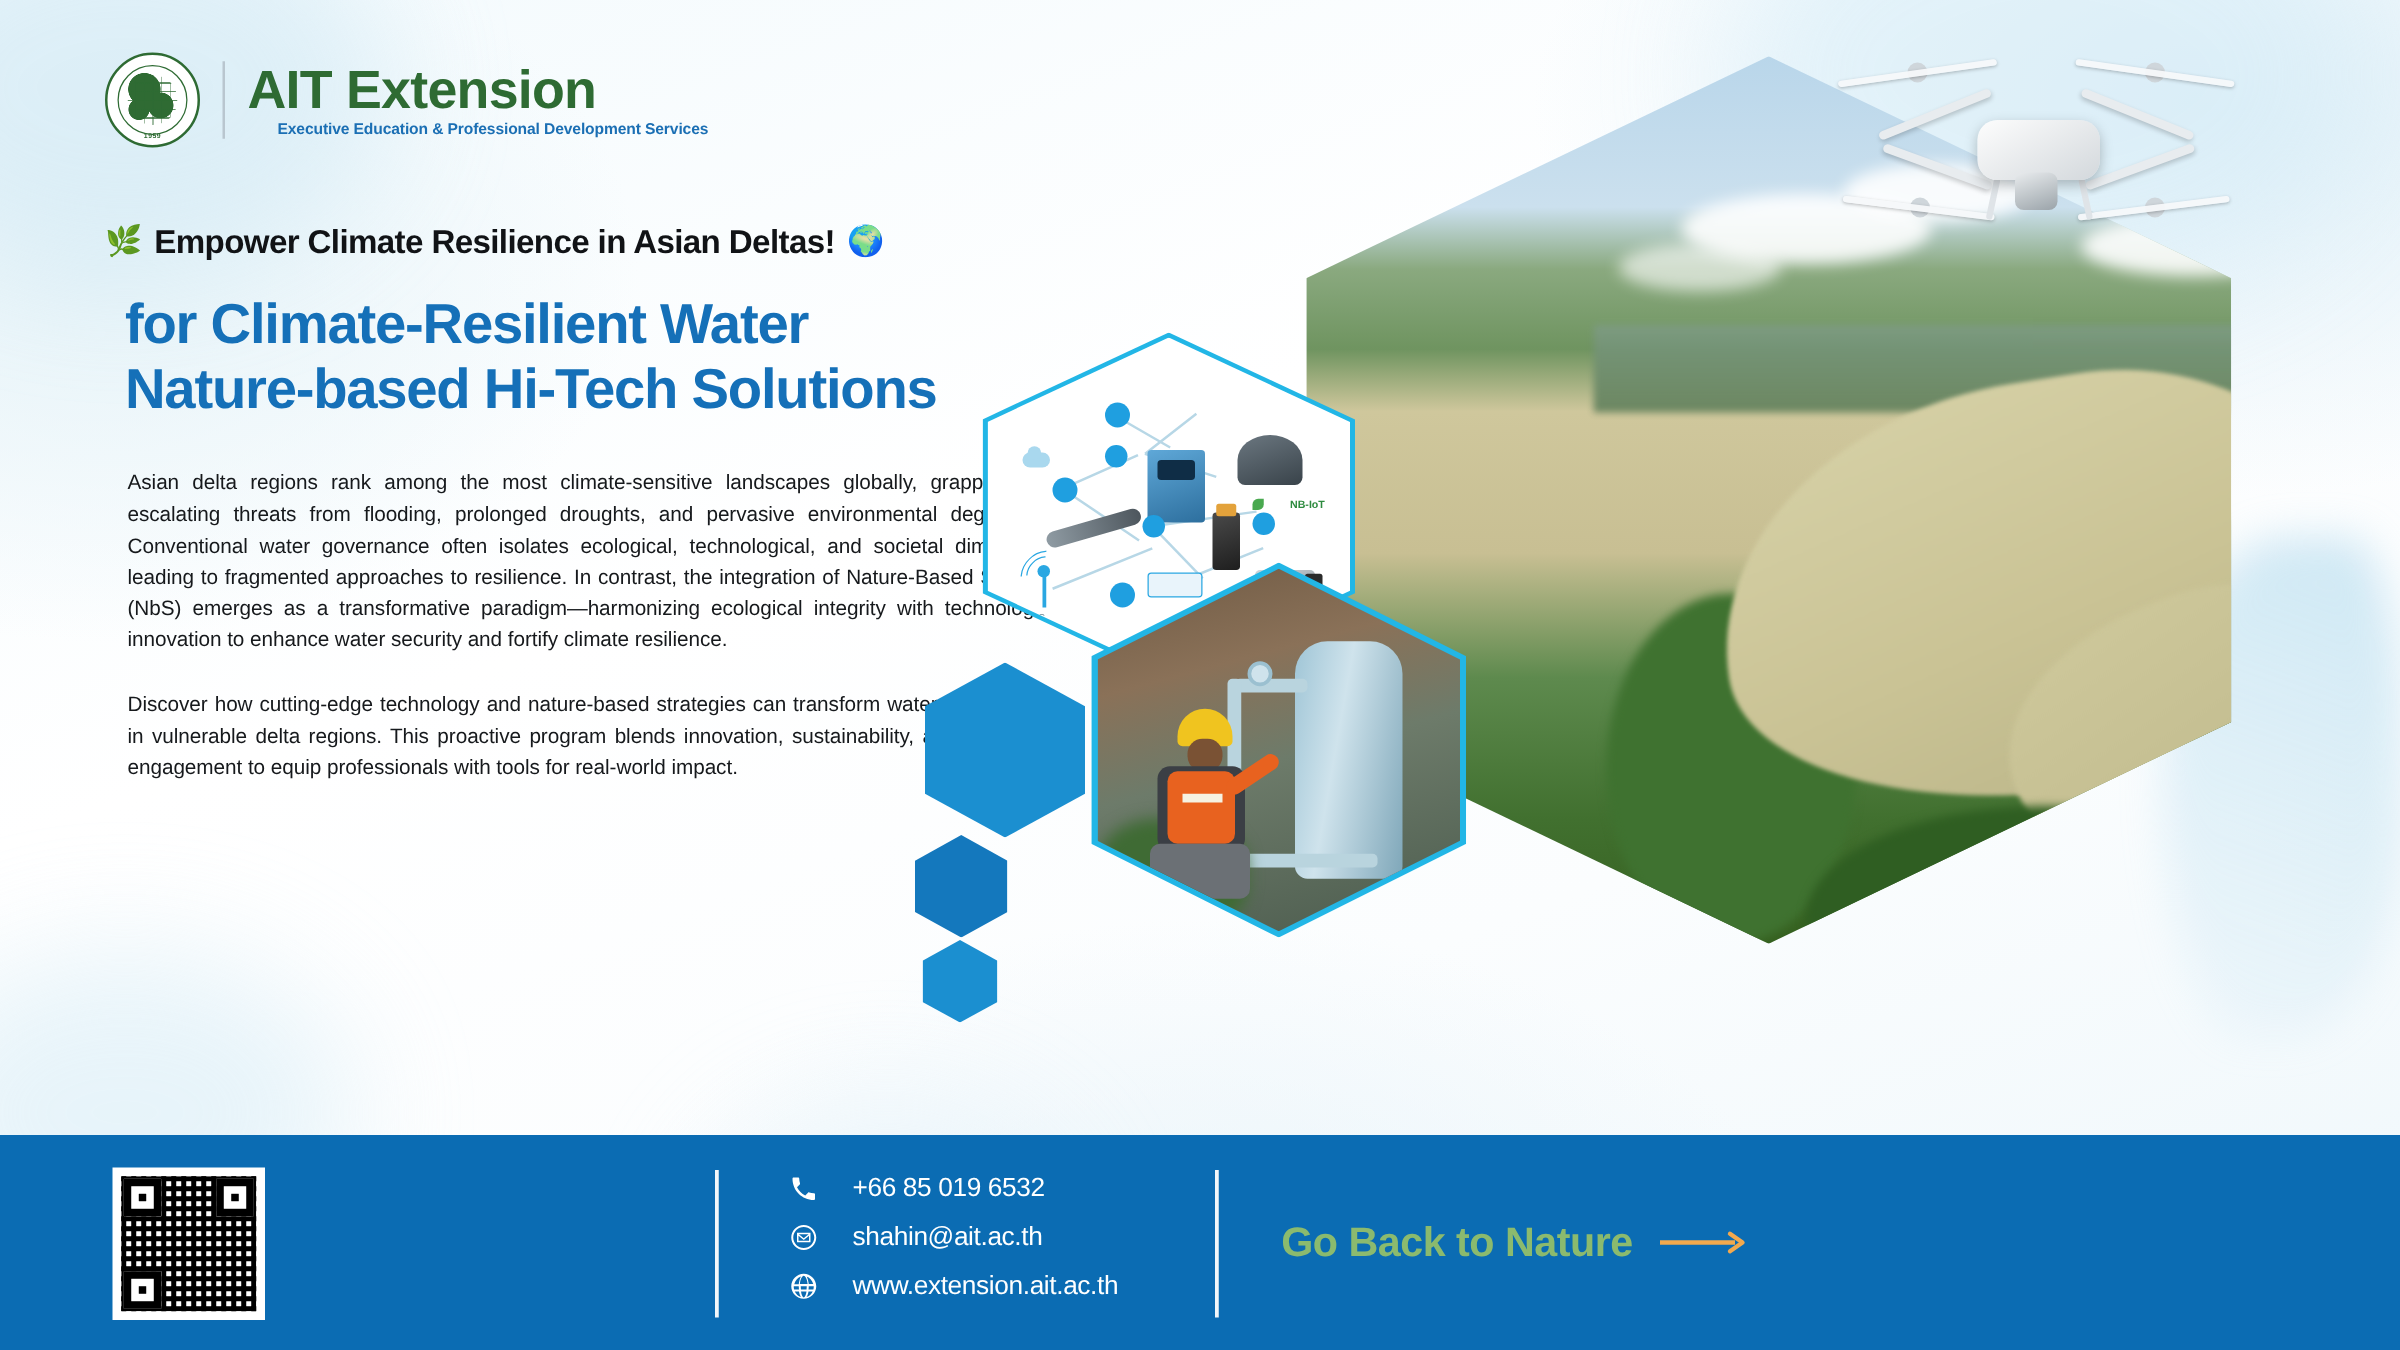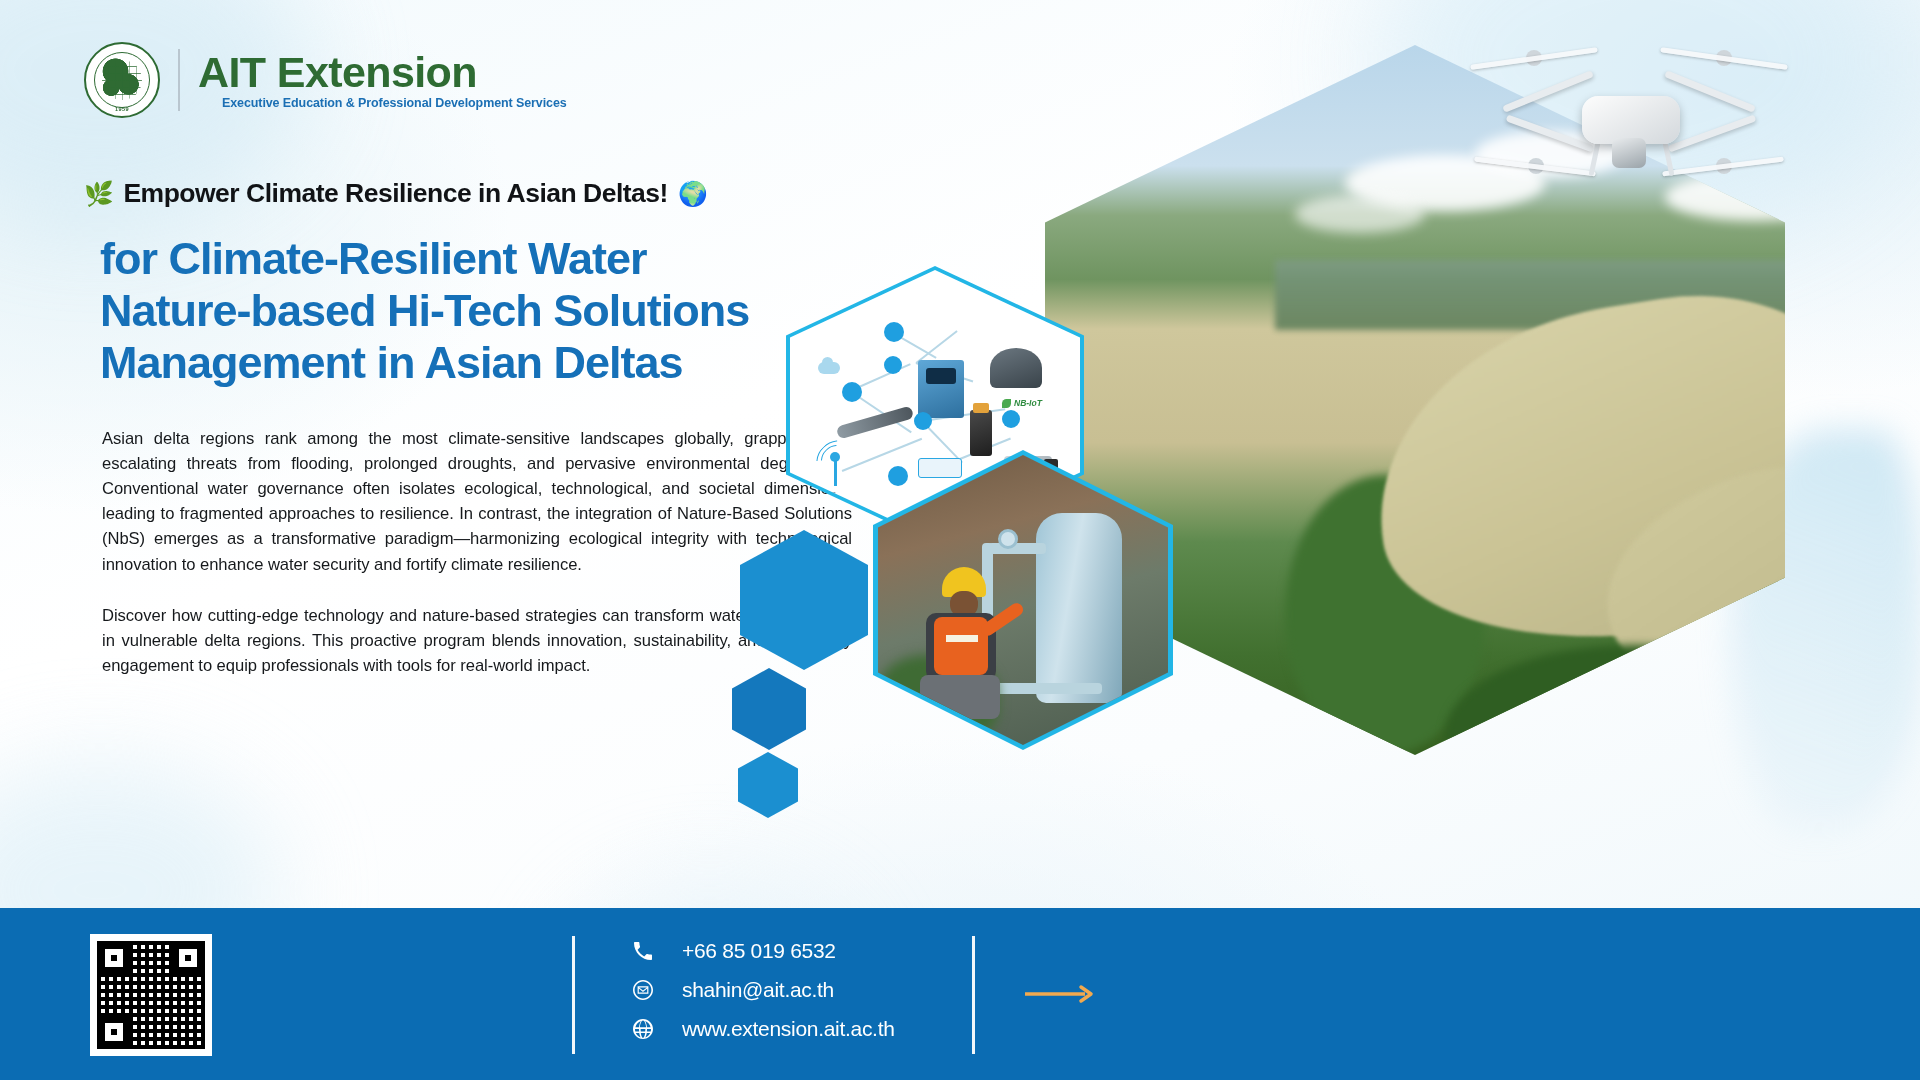--- a/index.html
+++ b/index.html
@@ -193,22 +193,22 @@
   .dev-meter{left:128px;top:90px;width:46px;height:58px;background:linear-gradient(160deg,#5fa8d8,#2d6f9e);}
   .dev-meter::after{content:"";position:absolute;left:8px;top:8px;width:30px;height:16px;border-radius:3px;background:#0f2d46;}
   .dev-probe{left:46px;top:146px;width:78px;height:13px;border-radius:7px;background:linear-gradient(90deg,#8f9ba3,#4d565d);transform:rotate(-16deg);}
   .dev-sensor{left:180px;top:140px;width:22px;height:46px;border-radius:3px;background:linear-gradient(160deg,#4a4a4a,#1e1e1e);}
   .dev-sensor::before{content:"";position:absolute;left:3px;top:-7px;width:16px;height:10px;background:#e3a23b;border-radius:2px;}
   .dev-router{left:128px;top:188px;width:44px;height:20px;border-radius:3px;background:#e9f4fb;border:1.6px solid #2aa7e2;}
   .dev-gauge{left:200px;top:78px;width:52px;height:40px;border-radius:50% 50% 6px 6px;background:linear-gradient(160deg,#6b7780,#39434a);}
   .dev-press{left:214px;top:186px;width:48px;height:22px;border-radius:4px;background:linear-gradient(160deg,#cfd6db,#8a949b);}
   .dev-press::after{content:"";position:absolute;right:-6px;top:3px;width:14px;height:16px;background:#2b2b2b;border-radius:2px;}
   .nbiot{
-    position:absolute;left:212px;top:128px;display:flex;align-items:flex-end;gap:3px;
-    font-size:8.5px;font-weight:bold;color:#2e8b3f;font-style:italic;
+    position:absolute;left:212px;top:128px;display:flex;align-items:flex-end;gap:21px;
+    font-size:8.5px;font-weight:bold;color:#2e8b3f;
   }
   .nbiot .leaf{width:9px;height:9px;border-radius:50% 0 50% 0;background:#49a94f;}
   .cloud-ico{position:absolute;left:28px;top:92px;width:22px;height:12px;border-radius:8px;background:#a9d8ee;}
   .cloud-ico::before{content:"";position:absolute;left:4px;top:-5px;width:11px;height:11px;border-radius:50%;background:#a9d8ee;}
 
   
   .hex-worker{
     left:48px;top:455px;width:290px;height:290px;
     background:linear-gradient(165deg,#6f5a44 0%,#8a7158 28%,#6d7b6a 52%,#4c5c4e 100%);
     border:0;
@@ -313,21 +313,20 @@
     <div class="kicker">
       <span class="emo">🌿</span>
       <span>Empower Climate Resilience in Asian Deltas!</span>
       <span class="emo">🌍</span>
     </div>
 
 
     <div class="title">
       <div>for Climate-Resilient Water</div>
       <div>Nature-based Hi-Tech Solutions</div>
-      <div>Management in Asian Deltas</div>
     </div>
 
 
     <div class="para p1">Asian delta regions rank among the most climate-sensitive landscapes globally, grappling with escalating threats from flooding, prolonged droughts, and pervasive environmental degradation. Conventional water governance often isolates ecological, technological, and societal dimensions, leading to fragmented approaches to resilience. In contrast, the integration of Nature-Based Solutions (NbS) emerges as a transformative paradigm—harmonizing ecological integrity with technological innovation to enhance water security and fortify climate resilience.</div>
     <div class="para p2">Discover how cutting-edge technology and nature-based strategies can transform water management in vulnerable delta regions. This proactive program blends innovation, sustainability, and community engagement to equip professionals with tools for real-world impact.</div>
   </div>
 
   <div class="art">
 
     <div class="hex-dec d1"></div>
@@ -464,20 +463,21 @@
                 <path d="M12 2C6.5 2 2 6.5 2 12s4.5 10 10 10 10-4.5 10-10S17.5 2 12 2zm0 1.6c1.4 0 2.8 2.9 3.1 6.7H8.9c.3-3.8 1.7-6.7 3.1-6.7zm-2.2.5C9 5.6 8.3 7.6 8 10.3H4.4c.8-3 3-5.4 5.4-6.2zm4.4 0c2.4.8 4.6 3.2 5.4 6.2h-3.6c-.3-2.7-1-4.7-1.8-6.2zM4 11.9h4c0 .9.1 1.8.2 2.6H4.3A8.5 8.5 0 0 1 4 11.9zm5.6 0h4.8c0 .9-.1 1.8-.2 2.6H9.8c-.1-.8-.2-1.7-.2-2.6zm6.4 0h4c0 .9-.1 1.8-.3 2.6h-3.9c.1-.8.2-1.7.2-2.6zM4.8 16.1h3.4c.3 1.9.9 3.5 1.6 4.5-2.2-.7-4-2.4-5-4.5zm5 0h4.4c-.4 2.8-1.4 4.8-2.2 4.8s-1.8-2-2.2-4.8zm6 0h3.4c-1 2.1-2.8 3.8-5 4.5.7-1 1.3-2.6 1.6-4.5z"></path>
               </svg>
           </span>
           <span class="ctext">www.extension.ait.ac.th</span>
         </div>
       </div>
 
       <div class="divider dv2"></div>
 
       <div class="tagline">
+        <span>Go Back to Nature</span>
         <span class="arrow">
           <svg viewBox="0 0 72 22">
               <path d="M0 11h60" stroke="#f2a94e" stroke-width="3.5" fill="none"></path>
               <path d="M56 4l10 7-10 7" stroke="#f2a94e" stroke-width="3.5" fill="none" stroke-linecap="round" stroke-linejoin="round"></path>
             </svg>
         </span>
       </div>
 
     </div>
   </div>

